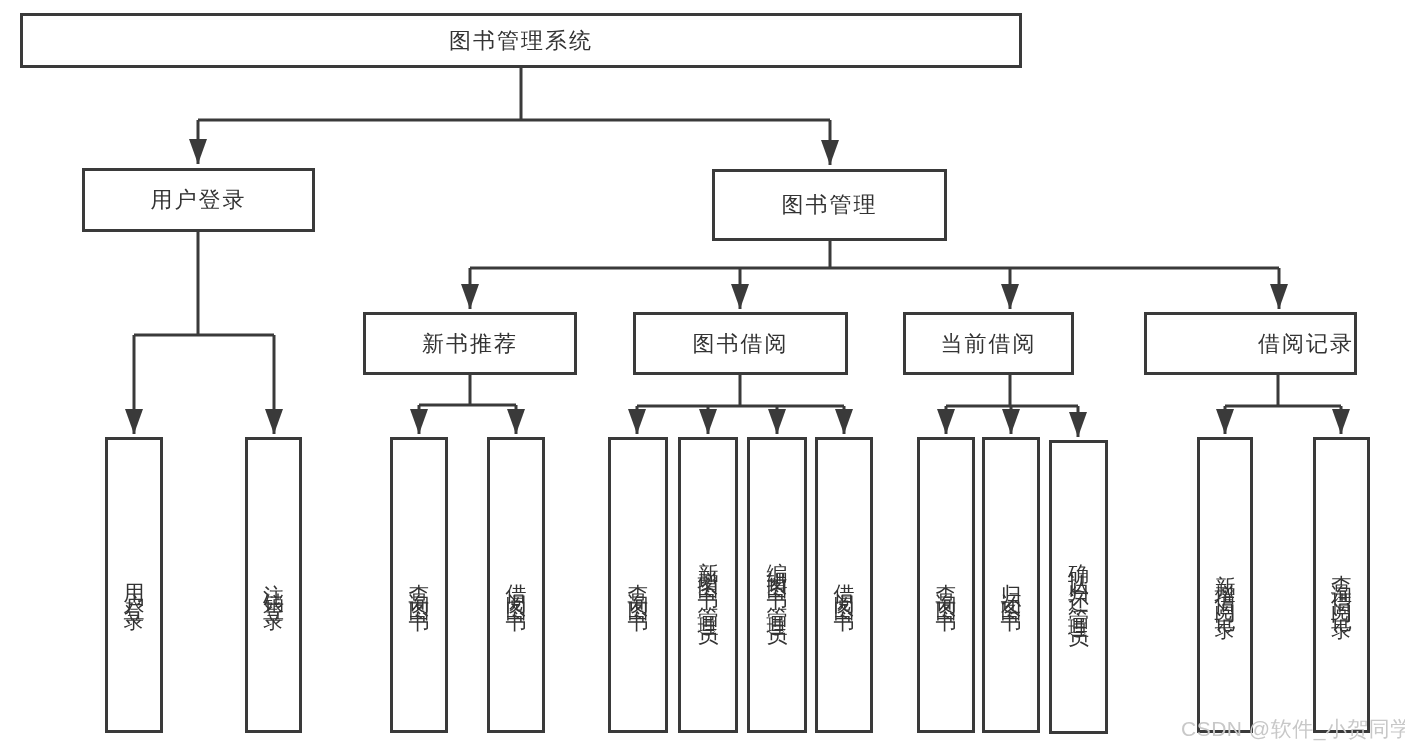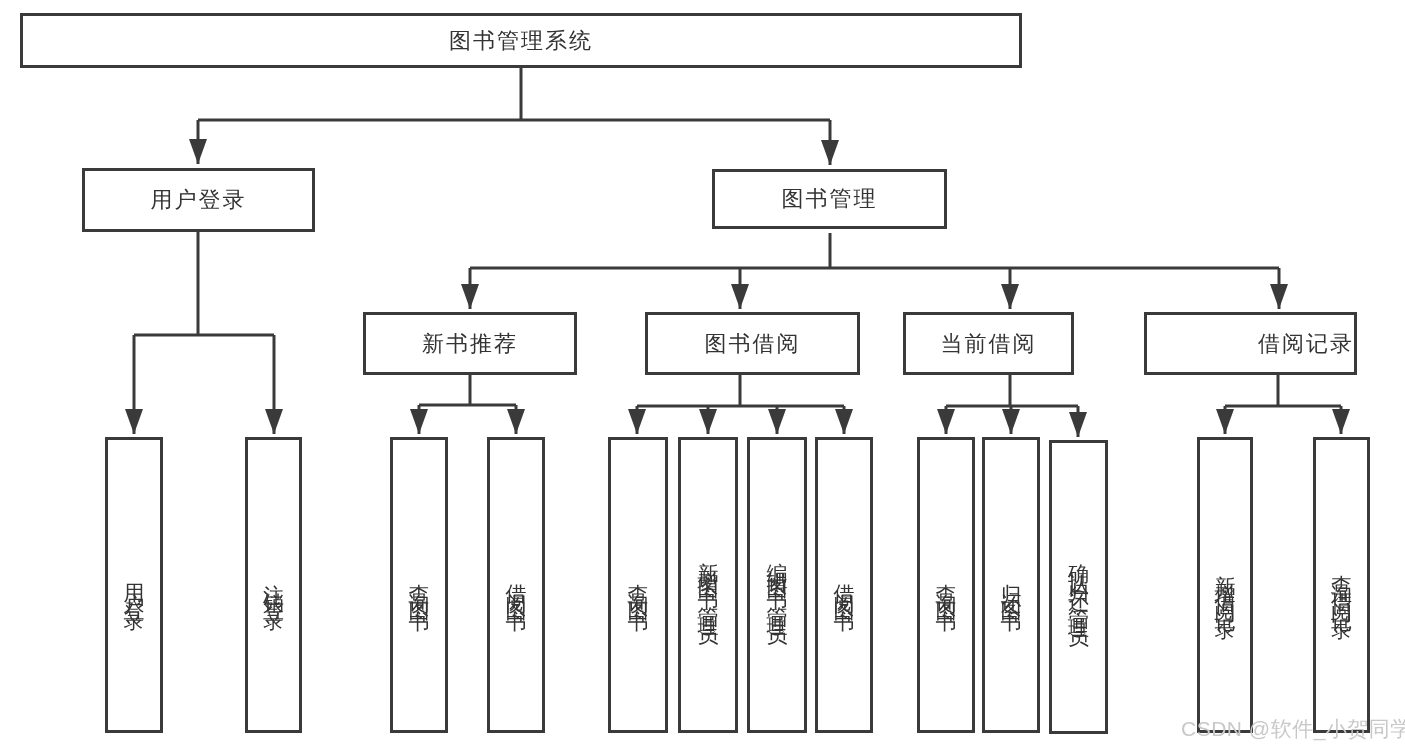--- a/index.html
+++ b/index.html
@@ -118,28 +118,28 @@
     </g>
   </svg>
 
   <div class="node hnode" style="left:20px; top:13px; width:1002px; height:55px;">
     <span>图书管理系统</span>
   </div>
 
   <div class="node hnode" style="left:82px; top:168px; width:233px; height:64px;">
     <span>用户登录</span>
   </div>
-  <div class="node hnode" style="left:712px; top:169px; width:235px; height:60px;text-align:right;">
+  <div class="node hnode" style="left:712px; top:169px; width:235px; height:72px;text-align:right;">
     <span>图书管理</span>
   </div>
 
   <div class="node hnode" style="left:363px; top:312px; width:214px; height:63px;align-items:center;">
     <span>新书推荐</span>
   </div>
-  <div class="node hnode" style="left:633px; top:312px; width:215px; height:63px;margin-left:12px;">
+  <div class="node hnode" style="left:633px; top:312px; width:215px; height:63px;">
     <span>图书借阅</span>
   </div>
   <div class="node hnode" style="left:903px; top:312px; width:171px; height:63px;">
     <span>当前借阅</span>
   </div>
   <div class="node hnode" style="left:1144px; top:312px; width:213px; height:63px;justify-content:flex-end;">
     <span>借阅记录</span>
   </div>
 
   <div class="node vnode" style="left:105px; top:437px; width:58px; height:296px;">

